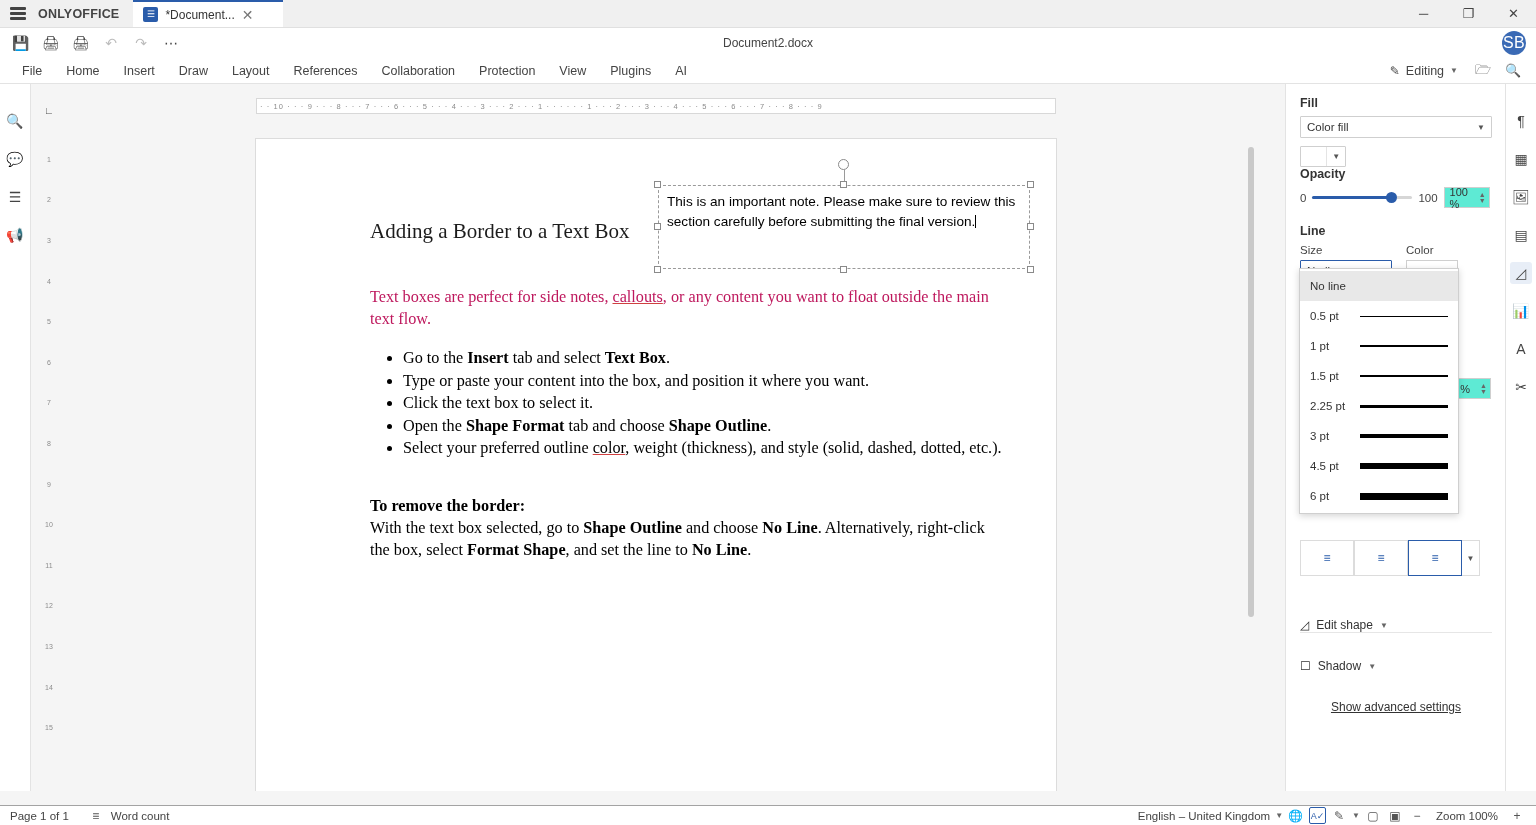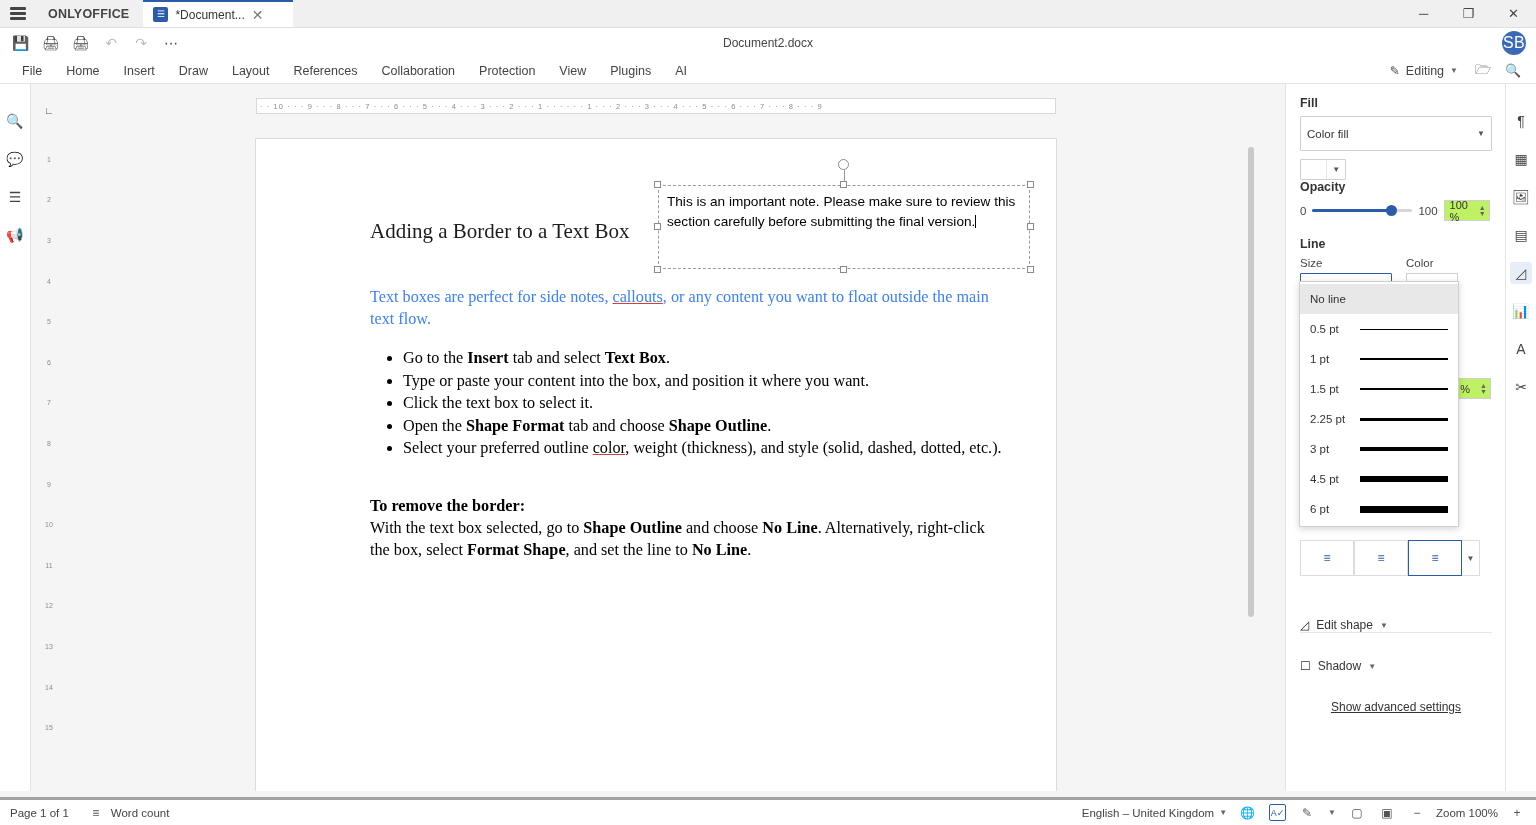--- a/index.html
+++ b/index.html
@@ -10,21 +10,21 @@
   }
   body { position: relative; }
 
   
   .titlebar {
     position: absolute; top: 0; left: 0; width: 1536px; height: 28px;
     background: #f0f0f0; border-bottom: 1px solid #e0e0e0;
     display: flex; align-items: stretch;
   }
   .brand {
-    display: flex; align-items: center; gap: 22px;
+    display: flex; align-items: center; gap: 12px;
     padding: 0 14px 0 10px; font-size: 12.5px; font-weight: bold; color: #444;
     letter-spacing: .2px;
   }
   .brand-logo { width: 16px; height: 14px; position: relative; display:inline-block; }
   .brand-logo i { position:absolute; left:0; width:16px; height:3px; background:#444; border-radius:1px; display:block;}
   .brand-logo i:nth-child(1){ top:0; }
   .brand-logo i:nth-child(2){ top:5px; }
   .brand-logo i:nth-child(3){ top:10px; }
   .doctab {
     display: flex; align-items: center; gap: 7px;
@@ -126,21 +126,21 @@
     position: absolute; top: 28px; left: 1px; width: 6px; height: 470px;
     background: #c9c9c9; border-radius: 3px;
   }
 
   h1.doc-title {
     position: absolute; left: 114px; top: 80px; width: 330px;
     font-size: 21px; font-weight: normal; color: #1c1c1c; font-family: "Liberation Serif", serif;
   }
   .para1 {
     position: absolute; left: 114px; top: 148px; width: 630px;
-    font-size: 16.2px; line-height: 1.33; color: #3b82f6;
+    font-size: 16.2px; line-height: 1.33; color: #be185d;
   }
   .ul-steps {
     position: absolute; left: 147px; top: 208px; width: 610px;
     font-size: 16.2px; line-height: 1.39; color: #000;
   }
   .ul-steps li { margin-bottom: 0px; }
   .remove-head {
     position: absolute; left: 114px; top: 358px; font-size: 16.2px; font-weight: bold; color: #000;
   }
   .remove-body {
@@ -169,39 +169,39 @@
   .caretbar { display:inline-block; width:1px; height:13px; background:#000; vertical-align:-2px; }
 
   
   .panel {
     position: absolute; top: 84px; right: 31px; width: 220px; height: 707px;
     background: #fff; border-left: 1px solid #e3e3e3; padding: 12px 14px 0 14px;
     font-size: 12px; color: #333;
   }
   .panel h4 { font-size: 12.4px; font-weight: bold; color: #333; margin-bottom: 6px; }
   .sel {
-    width: 192px; height: 35px; border: 1px solid #cfcfcf; background: #fff;
+    width: 192px; height: 22px; border: 1px solid #cfcfcf; background: #fff;
     display: flex; align-items: center; padding: 0 6px; font-size: 11.5px; color: #333;
     position: relative; border-radius: 1px;
   }
   .sel .sel-caret { position: absolute; right: 6px; font-size: 8px; color: #555; }
   .colorbtn {
     margin-top: 8px; width: 46px; height: 21px; border: 1px solid #cfcfcf; display: flex; align-items: center;
     background: #fff; border-radius: 1px;
   }
   .colorbtn .swatch { width: 27px; height: 19px; background: #fff; border-right: 1px solid #e4e4e4; }
   .colorbtn .cc { width: 18px; text-align: center; font-size: 8px; color: #555; }
   .lbl { font-size: 11.5px; color: #444; }
   .sliderrow { display: flex; align-items: center; gap: 6px; margin-top: 5px; }
   .track { position: relative; width: 100px; height: 3px; background: #d6d6d6; border-radius: 2px; }
   .track .fill { position: absolute; left: 0; top: 0; height: 3px; width: 80px; background: #2a5caa; border-radius: 2px; }
   .track .knob { position: absolute; left: 74px; top: -4px; width: 11px; height: 11px; background: #2a5caa; border-radius: 50%; }
   .spin {
     width: 46px; height: 21px; border: 1px solid #cfcfcf; display: flex; align-items: center;
-    justify-content: space-between; padding: 0 3px 0 5px; font-size: 11px; background: #bef264;
+    justify-content: space-between; padding: 0 3px 0 5px; font-size: 11px; background: #5eead4;
   }
   .spin .arrows { display: flex; flex-direction: column; line-height: 6px; font-size: 7px; color: #666; }
   .twocol { display: flex; gap: 14px; margin-top: 4px; }
   .linepreview { width: 38px; height: 18px; border: 1px solid #cfcfcf; display: flex; align-items: center; justify-content: center; background: #fff; }
   .linepreview .ln { width: 26px; height: 0; border-top: 2px solid #d04040; }
   .lineprev-wrap { display: flex; align-items: center; border: 1px solid #cfcfcf; height: 22px; width: 52px; background: #fff; }
   .lineprev-wrap .lncaret { font-size: 8px; color: #555; padding-left: 3px; }
   .sel.focused { border: 1px solid #2a5caa; }
 
   
@@ -217,26 +217,26 @@
   .dd-item .dd-line i { display: block; width: 100%; background: #000; }
   .align-row { display: flex; align-items: center; gap: 0; margin-top: 4px; }
   .align-box { width: 54px; height: 36px; border: 1px solid #dcdcdc; display: flex; align-items: center; justify-content: center; background: #fff; color: #2a5caa; }
   .align-box.active { border: 1px solid #2a5caa; }
   .align-caret { width: 18px; height: 36px; display: flex; align-items: center; justify-content: center; font-size: 8px; color: #555; border: 1px solid #dcdcdc; border-left: none; }
   .rowlink { display: flex; align-items: center; gap: 7px; margin-top: 14px; font-size: 12px; color: #333; }
   .advlink { text-align: center; margin-top: 16px; font-size: 12px; color: #333; text-decoration: underline; }
 
   
   .statusbar {
-    position: absolute; bottom: 0; left: 0; width: 1536px; height: 28px;
-    background: #fff; border-top: 3px solid #a3a3a3;
+    position: absolute; bottom: 0; left: 0; width: 1536px; height: 20px;
+    background: #fff; border-top: 1px solid #a3a3a3;
     display: flex; align-items: center; font-size: 11.5px; color: #444; padding: 0 10px;
   }
   .sb-left { display: flex; align-items: center; gap: 18px; }
-  .sb-right { margin-left: auto; display: flex; align-items: center; gap: 12px; }
+  .sb-right { margin-left: auto; display: flex; align-items: center; gap: 4px; }
   .sb-icon { width: 18px; height: 18px; display: flex; align-items: center; justify-content: center; color: #555; font-size: 12px; }
   .sb-lang { display: flex; align-items: center; gap: 5px; }
   .badge-blue { width: 17px; height: 17px; border: 1px solid #2a5caa; color: #2a5caa; font-size: 9px; display: flex; align-items: center; justify-content: center; border-radius: 2px; }
   .zoom { display: flex; align-items: center; gap: 10px; }
 </style>
 </head>
 <body>
 
 <div class="titlebar">
   <div class="brand">

